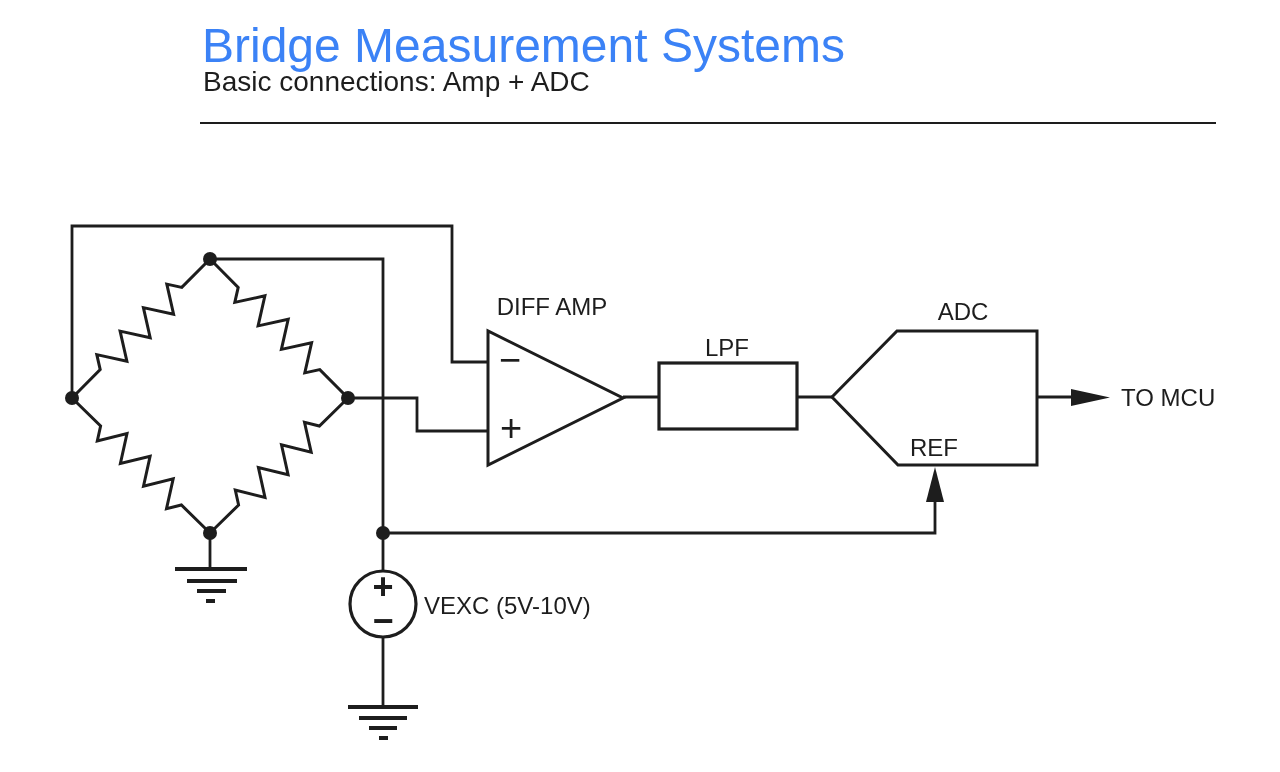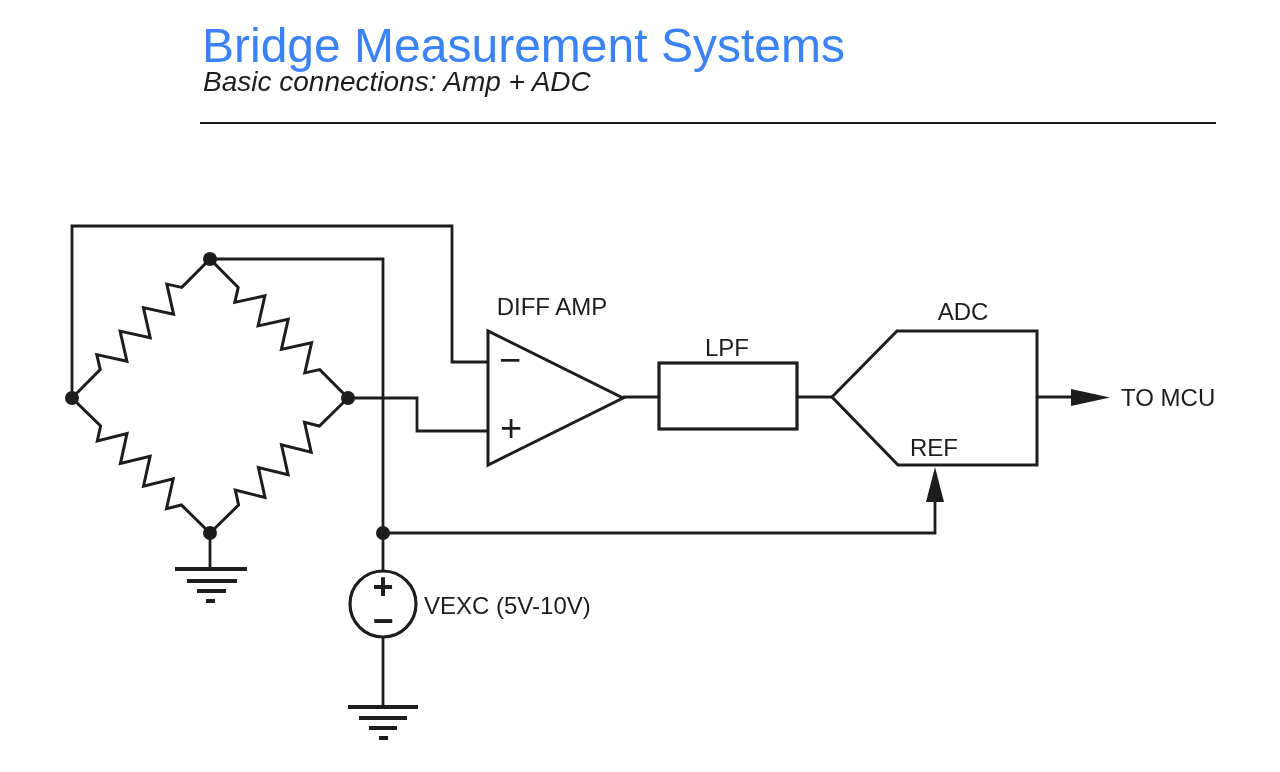--- a/index.html
+++ b/index.html
@@ -8,21 +8,21 @@
     background:#ffffff;
     font-family:"Liberation Sans","DejaVu Sans",sans-serif;
     color:#1d1d1d;
   }
   .title {
     position:absolute; left:202px; top:20px;
     font-size:48px; line-height:1.1; color:#3b82f6; white-space:nowrap;
   }
   .subtitle {
     position:absolute; left:203px; top:67px;
-    font-size:28px; line-height:1.1; color:#1d1d1d; white-space:nowrap;font-style:italic;
+    font-size:28px; line-height:1.1; color:#1d1d1d; white-space:nowrap;
   }
   .rule {
     position:absolute; left:200px; top:122px; width:1016px; height:2px;
     background:#1d1d1d;
   }
   svg.diagram { position:absolute; left:0; top:0; }
   .wire { stroke:#1d1d1d; stroke-width:2.8; fill:none; }
   .shape { stroke:#1d1d1d; stroke-width:3; fill:#ffffff; }
   .box { stroke:#1d1d1d; stroke-width:3.2; fill:#ffffff; }
   .res { stroke:#1d1d1d; stroke-width:3; fill:none; stroke-linejoin:miter; }

